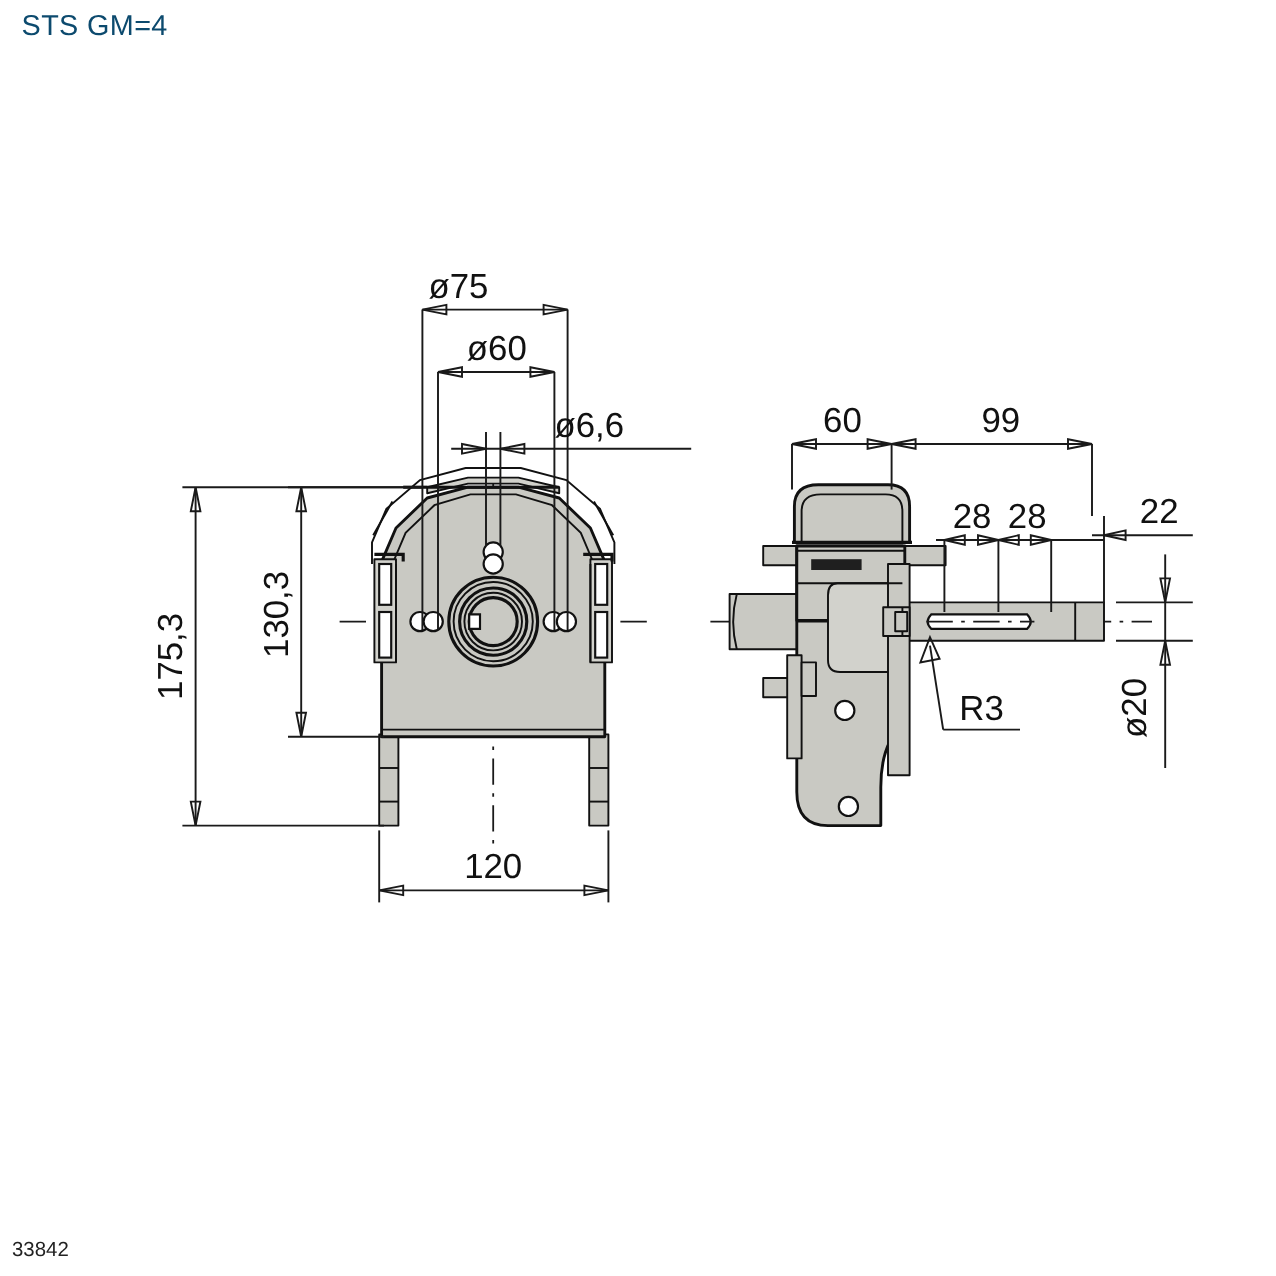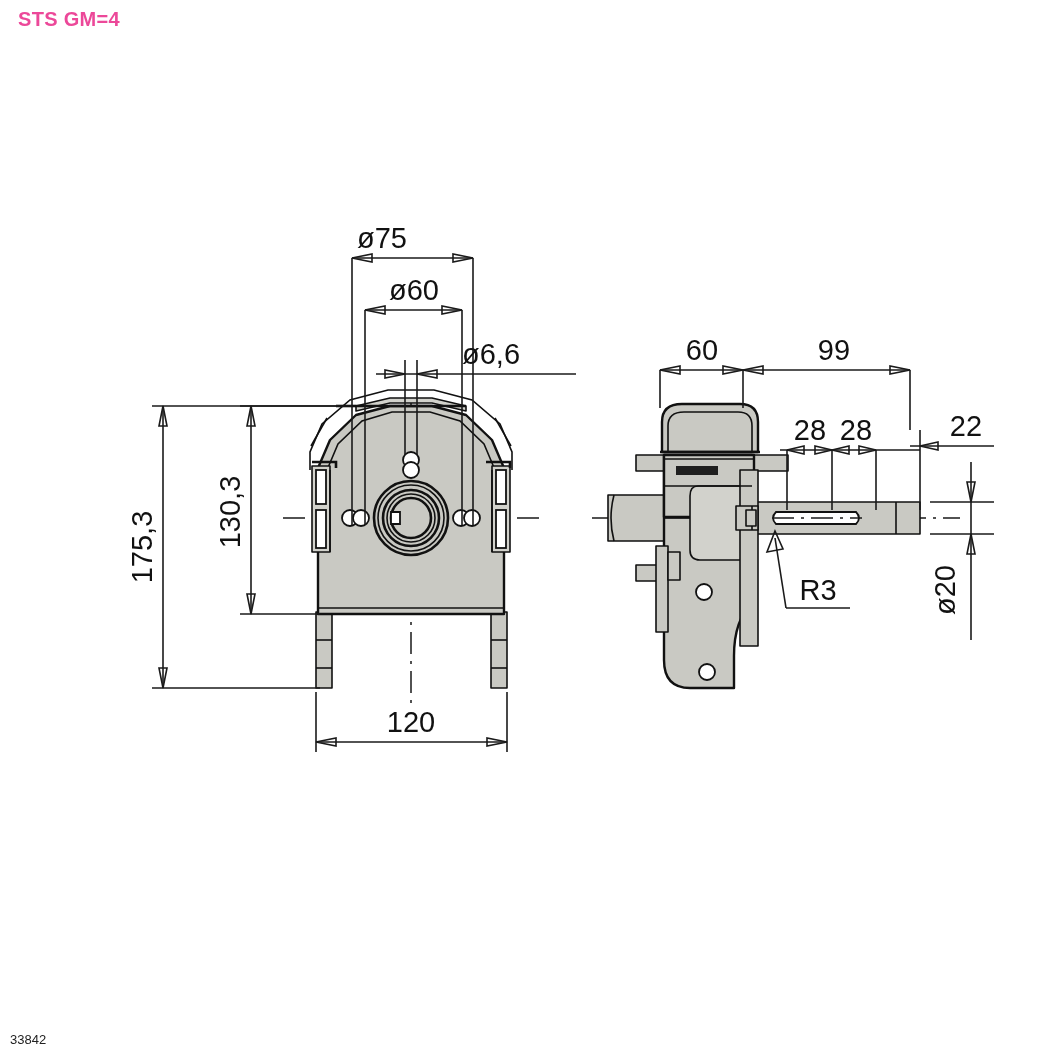--- a/index.html
+++ b/index.html
@@ -11,31 +11,31 @@
     width: 1063px;
     height: 1063px;
     position: relative;
     font-family: "Liberation Sans", sans-serif;
     overflow: hidden;
   }
   #page-title {
     position: absolute;
     left: 18px;
     top: 8px;
-    font-size: 20px;
-    font-weight: bold;
+    font-size: 24px;
+    font-weight: normal;
     letter-spacing: 0.3px;
-    color: #ec4899;
+    color: #0c4a6e;
     white-space: pre;
   }
   #drawing-number {
     position: absolute;
     left: 10px;
     top: 1032px;
-    font-size: 13px;
+    font-size: 17px;
     color: #222222;
     white-space: pre;
     text-align: right;
   }
   #drawing-canvas {
     position: absolute;
     left: 0;
     top: 0;
   }
   svg text {

